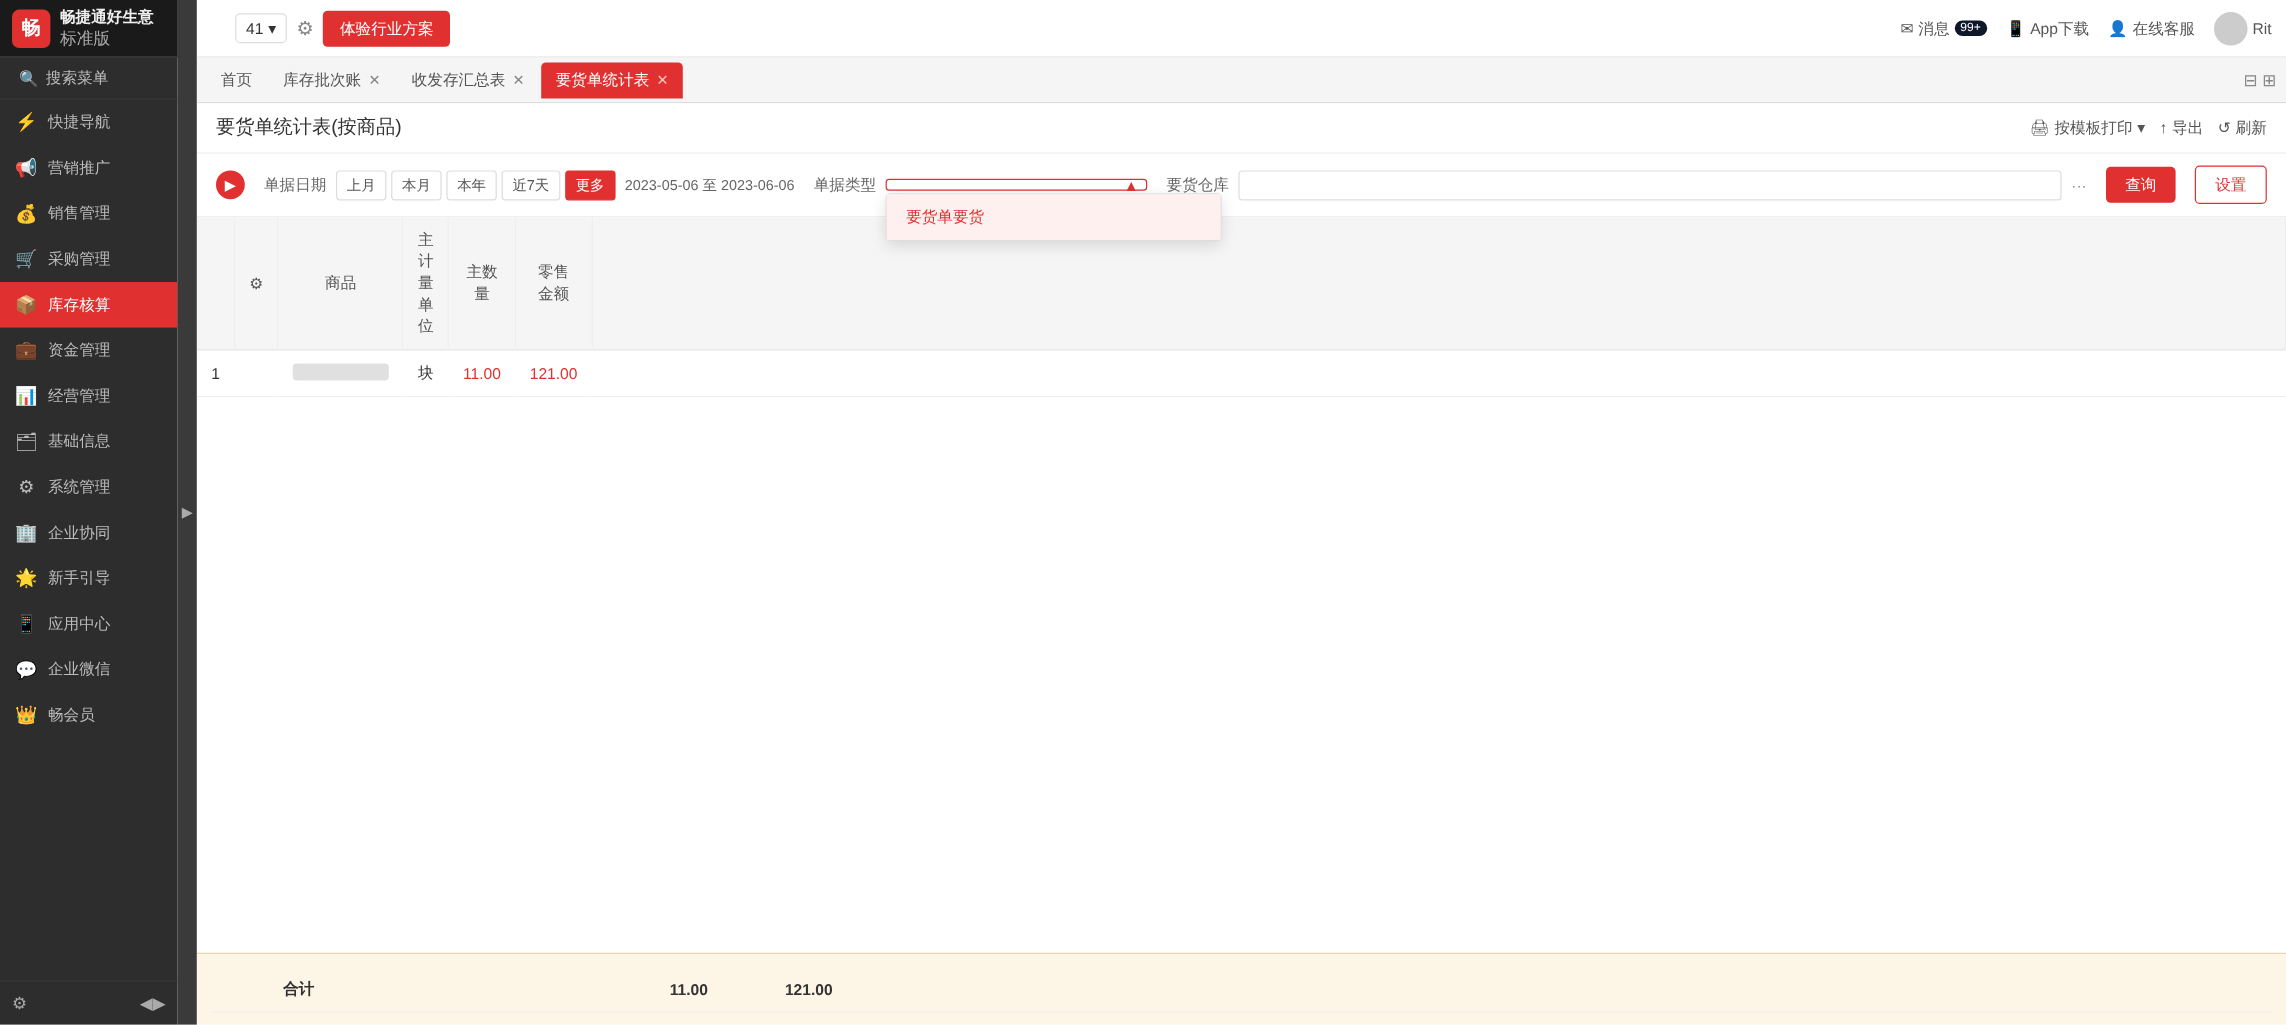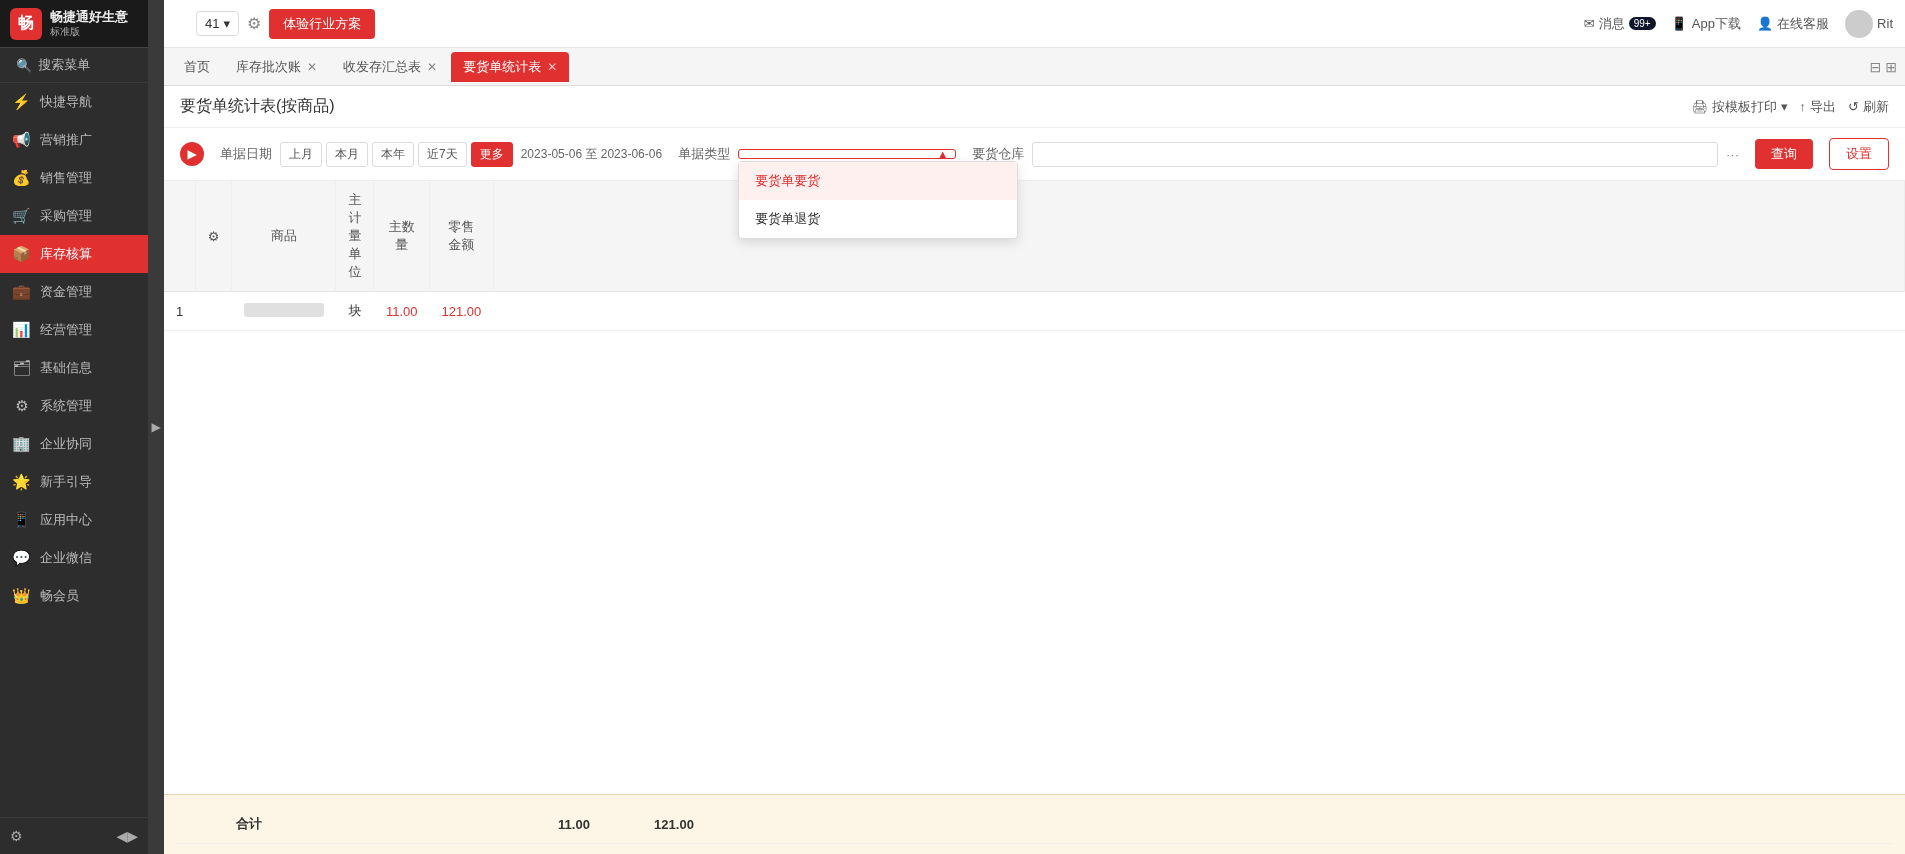--- a/index.html
+++ b/index.html
@@ -36,21 +36,21 @@
       font-weight: bold;
       margin-right: 8px;
       flex-shrink: 0;
     }
     .sidebar-title {
       font-size: 12px;
       color: #eee;
       line-height: 1.3;
     }
     .sidebar-title .main { font-size: 13px; font-weight: bold; }
-    .sidebar-title .sub { font-size: 10px; color: #aaa; }
+    .sidebar-title .sub { font-size: 14px; color: #aaa; }
     .sidebar-search {
       display: flex;
       align-items: center;
       padding: 8px 10px;
       cursor: pointer;
       color: #bbb;
       font-size: 13px;
       border-bottom: 1px solid #3a3a3a;
     }
     .sidebar-search span { margin-left: 6px; }
@@ -619,21 +619,20 @@
       <div class="filter-type-group">
         <span class="filter-label">单据类型</span>
         <div class="filter-type-wrapper">
           <div class="filter-type-box">
             <span style="flex:1; min-width:180px;"></span>
             <span class="arrow">▲</span>
           </div>
 
           <div class="dropdown-menu">
             <div class="dropdown-item selected">要货单要货</div>
-            <div class="dropdown-item">要货单退货</div>
           </div>
         </div>
       </div>
 
       <div class="filter-warehouse-group">
         <span class="filter-label">要货仓库</span>
         <input class="filter-warehouse-input" type="text" style="">
         <span class="filter-ellipsis">···</span>
       </div>
 

